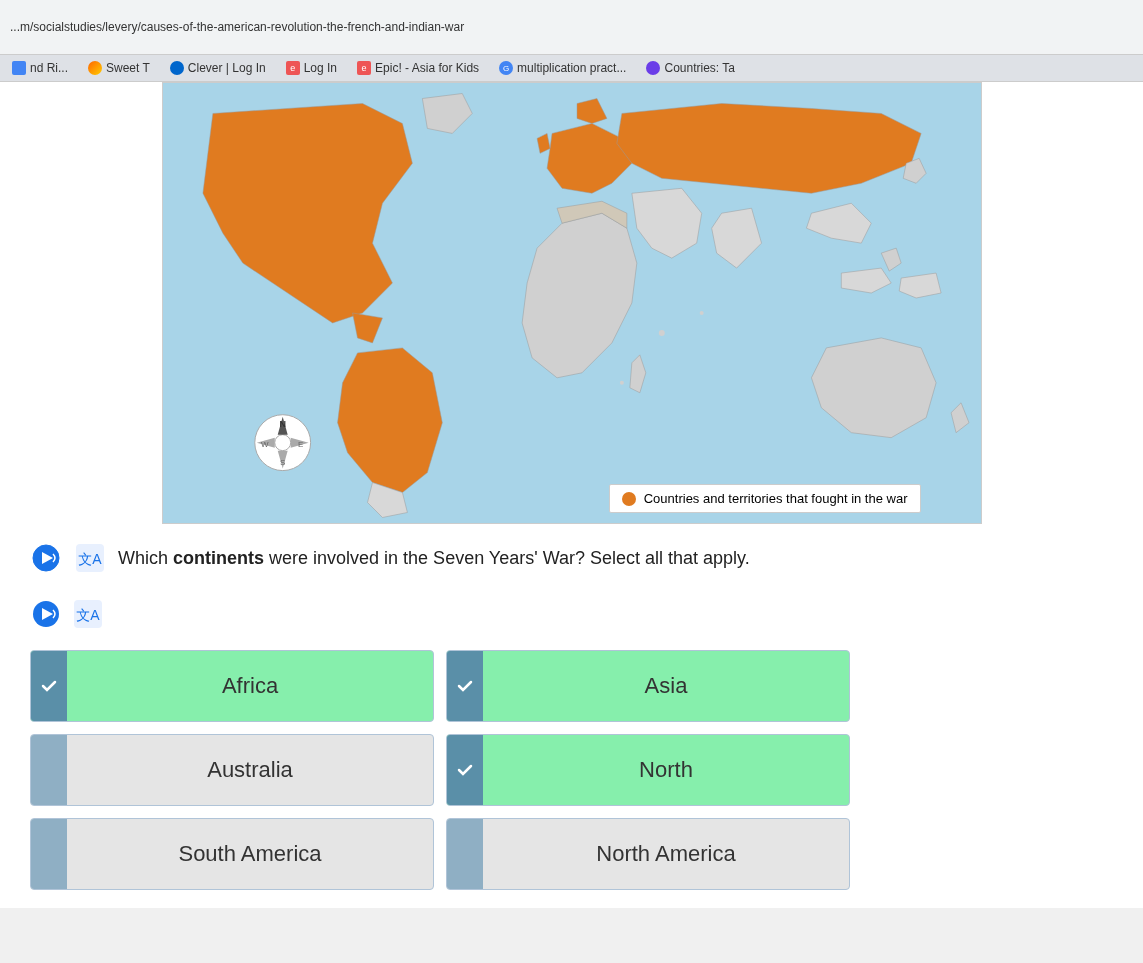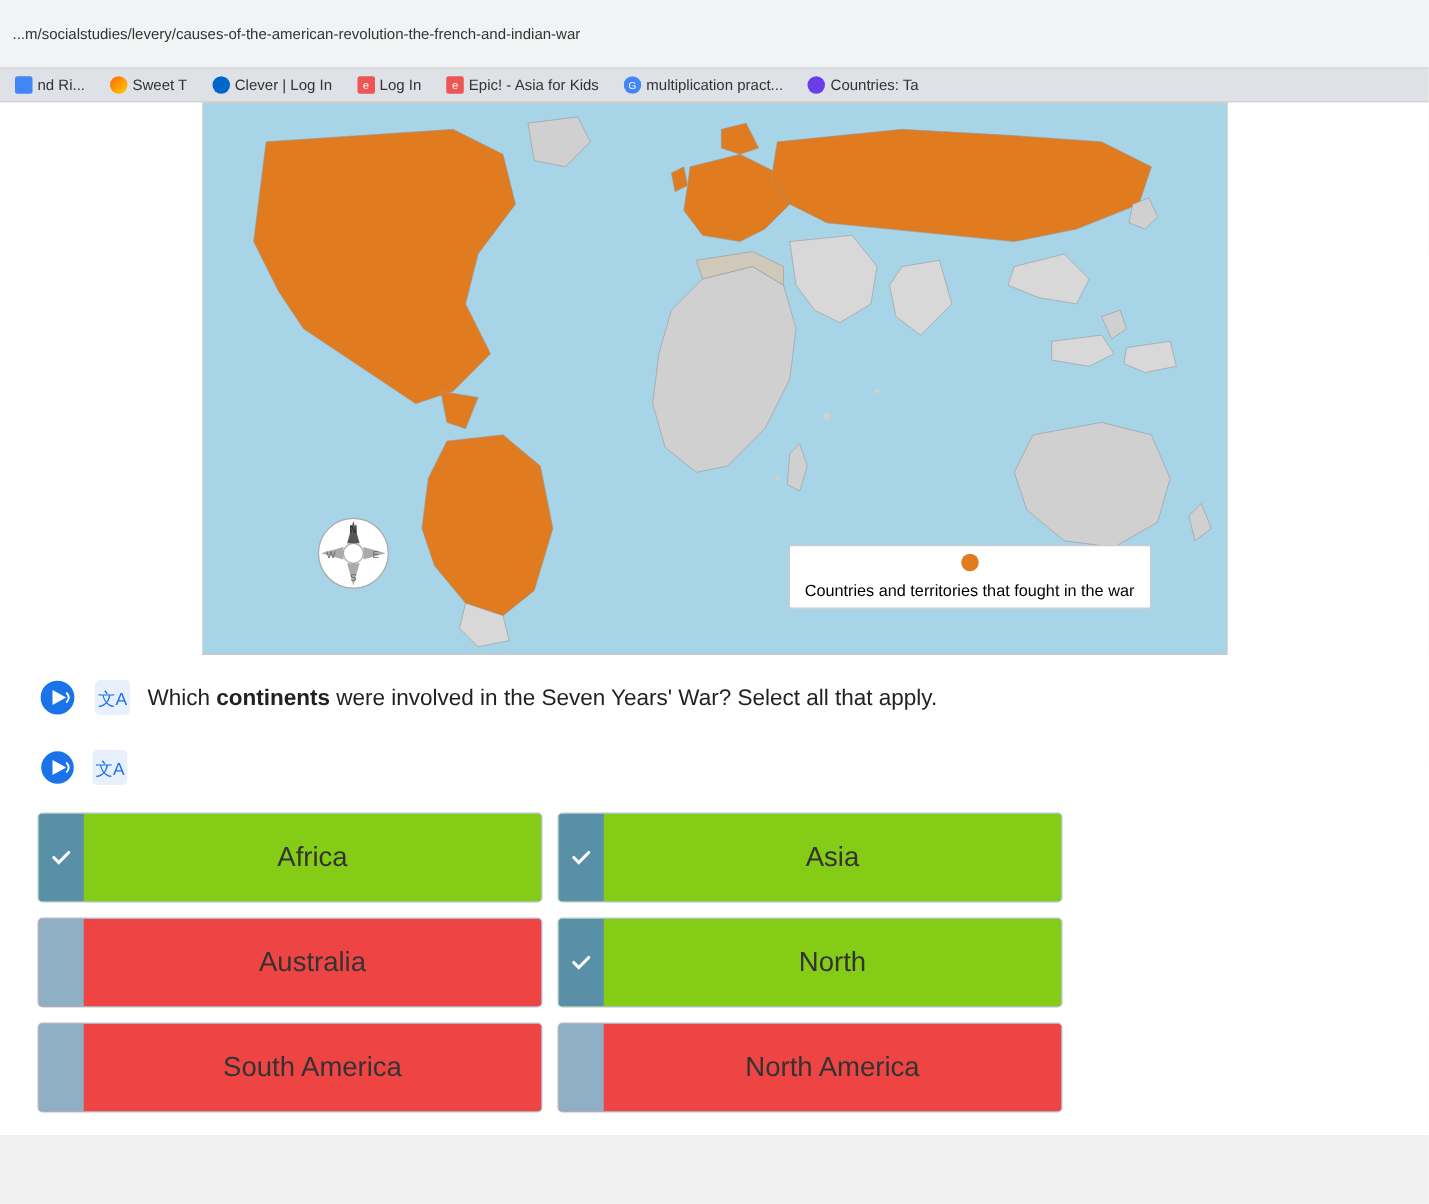--- a/index.html
+++ b/index.html
@@ -66,31 +66,30 @@
 
     
     .map-svg {
       width: 100%;
       height: 100%;
     }
 
     
     .map-legend {
       position: absolute;
-      bottom: 36px;
+      bottom: 10px;
       right: 60px;
       background: white;
       border: 1px solid #ccc;
       padding: 6px 12px;
       font-size: 13px;
       display: flex;
       align-items: center;
       gap: 8px;
       border-radius: 2px;
-      flex-direction: column;
     }
 
     .legend-dot {
       width: 14px;
       height: 14px;
       background: #e07b20;
       border-radius: 50%;
       display: inline-block;
     }
 
@@ -135,30 +134,30 @@
     .answer-grid {
       display: grid;
       grid-template-columns: 1fr 1fr;
       gap: 12px;
       max-width: 820px;
     }
 
     .answer-option {
       display: flex;
       align-items: center;
-      background: #ef4444;
+      background: #e5e5e5;
       border-radius: 4px;
       min-height: 70px;
       cursor: pointer;
       overflow: hidden;
       border: 1px solid #b0c4d8;
     }
 
     .answer-option.selected {
-      background: #84cc16;
+      background: #86efac;
     }
 
     .answer-check {
       width: 36px;
       min-width: 36px;
       height: 100%;
       min-height: 70px;
       background: #8fafc4;
       display: flex;
       align-items: center;

